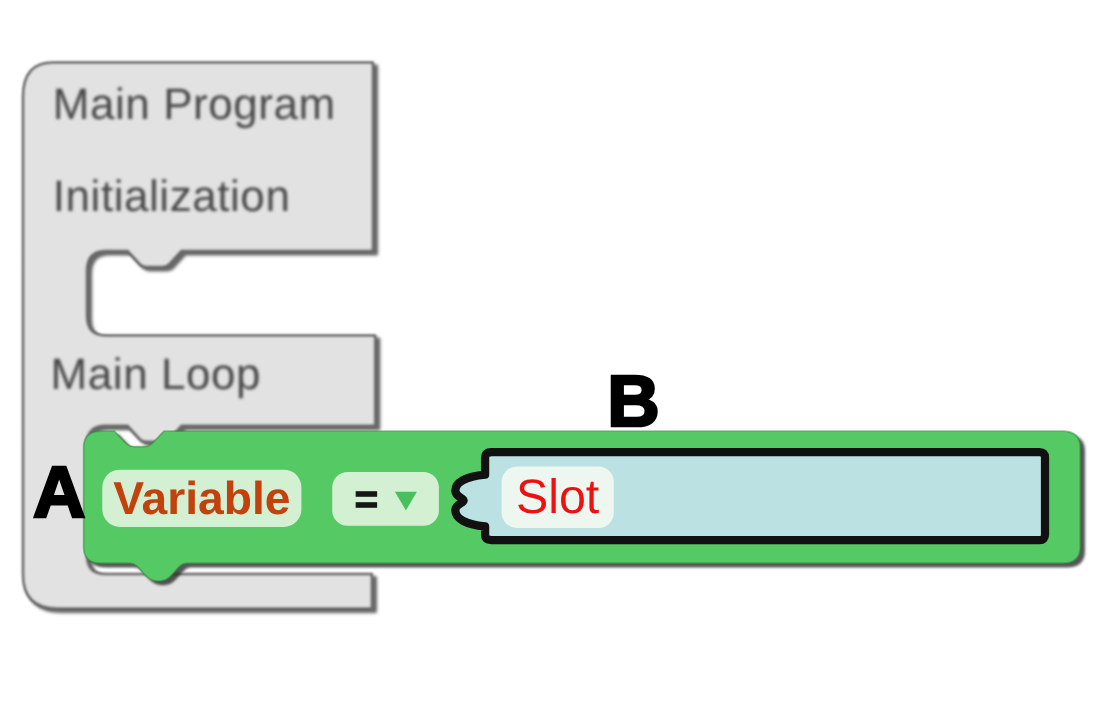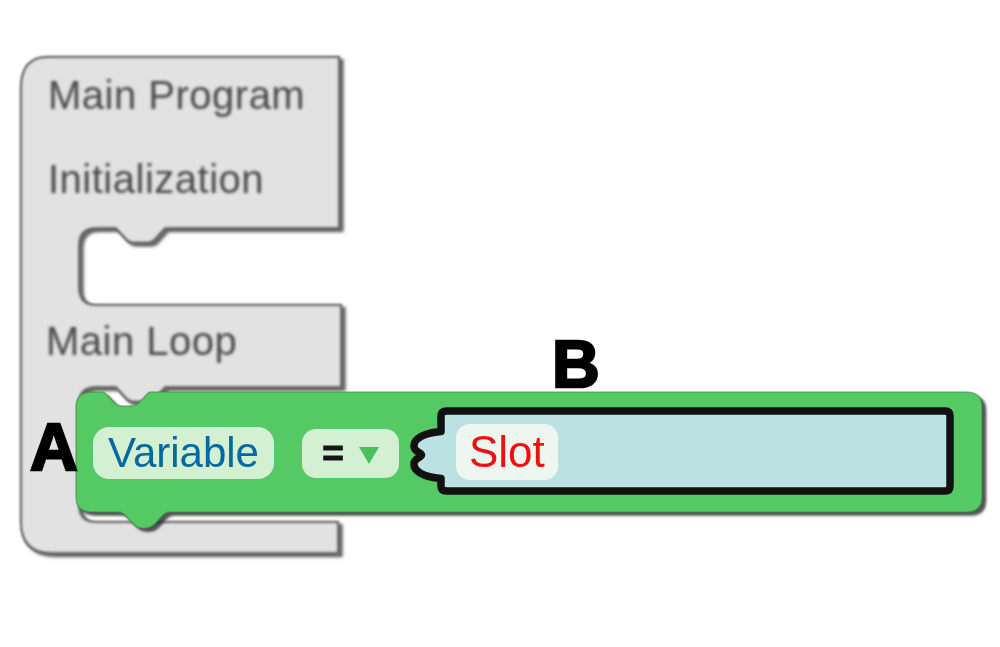--- a/index.html
+++ b/index.html
@@ -13,21 +13,21 @@
   
   .graytxt{font-size:40px;color:#474747;filter:blur(1.5px);letter-spacing:0.5px;}
   
   .biglabel{font-size:66px;font-weight:700;color:#000;-webkit-text-stroke:2.5px #000;}
   
   .pill{
     position:absolute;background:#d3f0d3;border-radius:16px;
     display:flex;align-items:center;justify-content:center;
   }
   .pill-variable{left:93px;top:427px;width:181px;height:52px;}
-  .pill-variable span{font-size:42px;color:#0369a1;}
+  .pill-variable span{font-size:42px;color:#c2410c;font-weight:bold;}
   .pill-equals{left:302px;top:429px;width:97px;height:49px;border-radius:14px;gap:15px;}
   .pill-equals .eq{font-size:37px;font-weight:900;color:#161616;-webkit-text-stroke:1px #161616;}
   .arrow-down{
     width:0;height:0;border-left:10px solid transparent;border-right:10px solid transparent;
     border-top:17px solid #4abf5e;margin-top:4px;
   }
   
   .teal-row{
     position:absolute;left:456px;top:427px;height:50px;
     display:flex;align-items:center;gap:17px;

